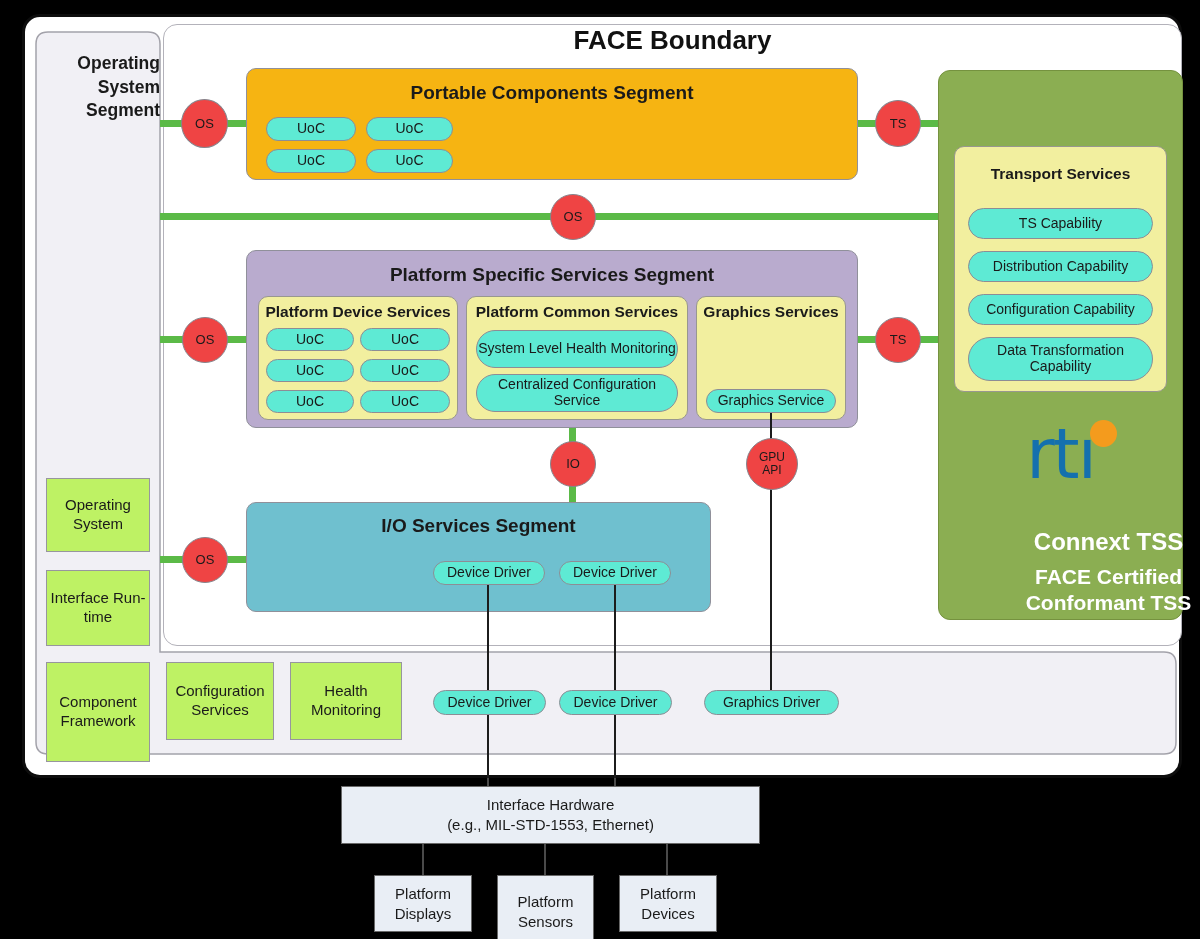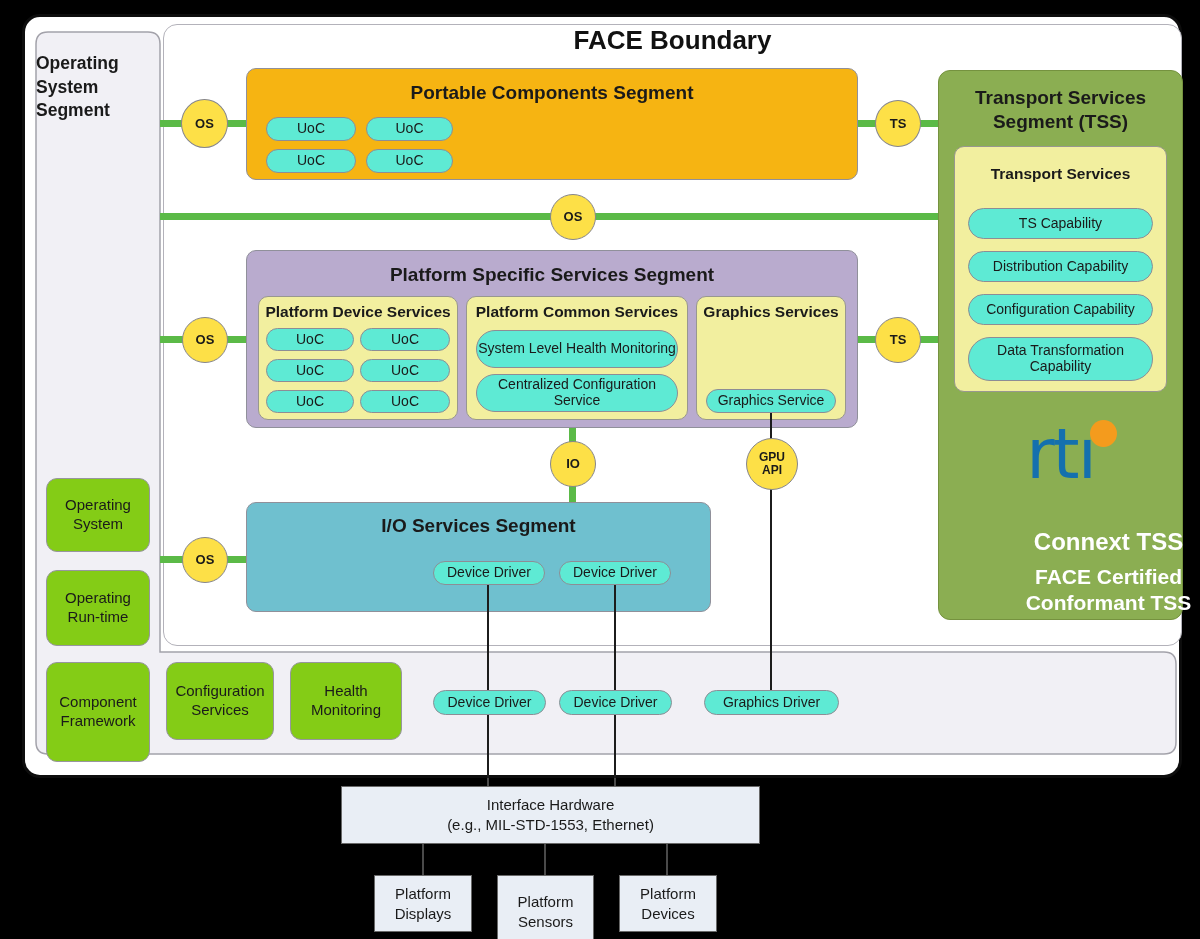--- a/index.html
+++ b/index.html
@@ -6,31 +6,31 @@
   #stage{position:relative;width:1200px;height:939px;background:#000;overflow:hidden;
          font-family:"Liberation Sans",sans-serif;color:#1a1a1a;}
   .abs{position:absolute;}
   #panel{left:22px;top:14px;width:1160px;height:764px;background:#fff;
          border:3px solid #0d0d0d;border-radius:18px;box-sizing:border-box;}
   #inner-white{left:163px;top:24px;width:1019px;height:622px;background:#fff;
          border:1px solid #b3b2ba;border-radius:14px;box-sizing:border-box;}
   .gline{background:#5bba47;}
   .bline{background:#1c1c1c;}
   .bline-dark{background:#4a4a4a;}
-  .circle{background:#fde047;border:1.5px solid #85858d;border-radius:50%;
+  .circle{background:#ef4444;border:1.5px solid #85858d;border-radius:50%;
           display:flex;align-items:center;justify-content:center;text-align:center;
-          font-weight:bold;font-size:13px;line-height:1.05;box-sizing:border-box;z-index:6;}
+          font-weight:normal;font-size:13px;line-height:1.05;box-sizing:border-box;z-index:6;}
   .pill{background:#5eead4;border:1.5px solid #8d8d95;border-radius:999px;
         display:flex;align-items:center;justify-content:center;text-align:center;
         font-size:14px;line-height:1.12;box-sizing:border-box;z-index:5;}
   .segbox{border:1px solid #90909a;border-radius:10px;box-sizing:border-box;z-index:2;}
   .seg-title{font-weight:bold;font-size:19px;text-align:center;z-index:3;}
   .sub-title{font-weight:bold;font-size:15.5px;text-align:center;z-index:3;}
   .ybox{background:#f2ef9f;border:1px solid #98978f;border-radius:10px;box-sizing:border-box;z-index:3;}
-  .graybox{background:#84cc16;border:1px solid #97969e;border-radius:11px;box-sizing:border-box;
+  .graybox{background:#bef264;border:1px solid #97969e;border-radius:0;box-sizing:border-box;
            display:flex;align-items:center;justify-content:center;text-align:center;
            font-size:15px;line-height:1.25;z-index:3;}
   .hwbox{background:#e9eef5;border:1.5px solid #686868;box-sizing:border-box;
          display:flex;flex-direction:column;align-items:center;justify-content:center;
          text-align:center;font-size:15px;line-height:1.32;z-index:3;}
   .white-bold{color:#fff;font-weight:bold;text-align:center;padding-left:48px;}
 </style>
 </head>
 <body>
 
@@ -39,21 +39,21 @@
   <div class="abs" id="panel"></div>
 
   <svg class="abs" width="1200" height="939" style="left:0;top:0;z-index:1">
     <path d="M 48 32 H 148 Q 160 32 160 44 V 652 H 1164 Q 1176 652 1176 664 V 742 Q 1176 754 1164 754 H 48 Q 36 754 36 742 V 44 Q 36 32 48 32 Z" fill="#f1f0f5" stroke="#a3a2aa" stroke-width="1.5"></path>
   </svg>
 
   <div class="abs" id="inner-white" style="z-index:1"></div>
 
   <div class="abs" style="left:163px;top:25px;width:1019px;text-align:center;font-weight:bold;font-size:26px;z-index:3;color:#111">FACE Boundary</div>
 
-  <div class="abs" style="left:36px;top:52px;width:124px;text-align:left;font-weight:bold;font-size:17.5px;line-height:1.35;z-index:3">Operating System Segment</div>
+  <div class="abs" style="left:36px;top:52px;width:124px;text-align:right;font-weight:bold;font-size:17.5px;line-height:1.35;z-index:3">Operating System Segment</div>
 
   <div class="abs gline" style="left:160px;top:120px;width:86px;height:7px;z-index:2"></div>
   <div class="abs gline" style="left:858px;top:120px;width:80px;height:7px;z-index:2"></div>
   <div class="abs gline" style="left:160px;top:213px;width:778px;height:7px;z-index:2"></div>
   <div class="abs gline" style="left:160px;top:336px;width:86px;height:7px;z-index:2"></div>
   <div class="abs gline" style="left:858px;top:336px;width:80px;height:7px;z-index:2"></div>
   <div class="abs gline" style="left:160px;top:556px;width:86px;height:7px;z-index:2"></div>
   <div class="abs gline" style="left:569px;top:428px;width:7px;height:74px;z-index:2"></div>
 
   <div class="abs segbox" style="left:246px;top:68px;width:612px;height:112px;background:#f6b412"></div>
@@ -80,21 +80,20 @@
   <div class="abs pill" style="left:476px;top:330px;width:202px;height:38px">System Level Health Monitoring</div>
   <div class="abs pill" style="left:476px;top:374px;width:202px;height:38px">Centralized Configuration Service</div>
 
   <div class="abs ybox" style="left:696px;top:296px;width:150px;height:124px"></div>
   <div class="abs sub-title" style="left:696px;top:303px;width:150px">Graphics Services</div>
 
   <div class="abs segbox" style="left:246px;top:502px;width:465px;height:110px;background:#6fc0cf"></div>
   <div class="abs seg-title" style="left:246px;top:515px;width:465px">I/O Services Segment</div>
 
   <div class="abs segbox" style="left:938px;top:70px;width:245px;height:550px;background:#8bae52;border-color:#75923f;border-radius:12px"></div>
-  <div class="abs seg-title" style="left:946px;top:86px;width:229px;line-height:1.25">Transport Services Segment (TSS)</div>
   <div class="abs ybox" style="left:954px;top:146px;width:213px;height:246px"></div>
   <div class="abs sub-title" style="left:954px;top:165px;width:213px">Transport Services</div>
   <div class="abs pill" style="left:968px;top:208px;width:185px;height:31px">TS Capability</div>
   <div class="abs pill" style="left:968px;top:251px;width:185px;height:31px">Distribution Capability</div>
   <div class="abs pill" style="left:968px;top:294px;width:185px;height:31px">Configuration Capability</div>
   <div class="abs pill" style="left:968px;top:337px;width:185px;height:44px">Data Transformation Capability</div>
 
   <div class="abs" style="left:938px;top:420px;width:245px;height:104px;text-align:center;z-index:4">
     <span style="font-size:69px;font-weight:normal;color:#1470ae;line-height:1.0;letter-spacing:-2px;font-family:'DejaVu Sans',sans-serif">
       <span>rt</span><span>ı</span>
@@ -123,21 +122,21 @@
   <div class="abs circle" style="left:181px;top:99px;width:47px;height:49px">OS</div>
   <div class="abs circle" style="left:875px;top:100px;width:46px;height:47px">TS</div>
   <div class="abs circle" style="left:550px;top:194px;width:46px;height:46px">OS</div>
   <div class="abs circle" style="left:182px;top:317px;width:46px;height:46px">OS</div>
   <div class="abs circle" style="left:875px;top:317px;width:46px;height:46px">TS</div>
   <div class="abs circle" style="left:550px;top:441px;width:46px;height:46px">IO</div>
   <div class="abs circle" style="left:746px;top:438px;width:52px;height:52px;font-size:12px;padding:0 6px">GPU API</div>
   <div class="abs circle" style="left:182px;top:537px;width:46px;height:46px">OS</div>
 
   <div class="abs graybox" style="left:46px;top:478px;width:104px;height:74px">Operating System</div>
-  <div class="abs graybox" style="left:46px;top:570px;width:104px;height:76px">Operating Run-time</div>
+  <div class="abs graybox" style="left:46px;top:570px;width:104px;height:76px">Interface Run-time</div>
   <div class="abs graybox" style="left:46px;top:662px;width:104px;height:100px">Component Framework</div>
 
   <div class="abs graybox" style="left:166px;top:662px;width:108px;height:78px">Configuration Services</div>
   <div class="abs graybox" style="left:290px;top:662px;width:112px;height:78px">Health Monitoring</div>
 
   <div class="abs hwbox" style="left:341px;top:786px;width:419px;height:58px;z-index:3">
     <div>Interface Hardware</div>
     <div>(e.g., MIL-STD-1553, Ethernet)</div>
   </div>
   <div class="abs hwbox" style="left:374px;top:875px;width:98px;height:57px">Platform Displays</div>

